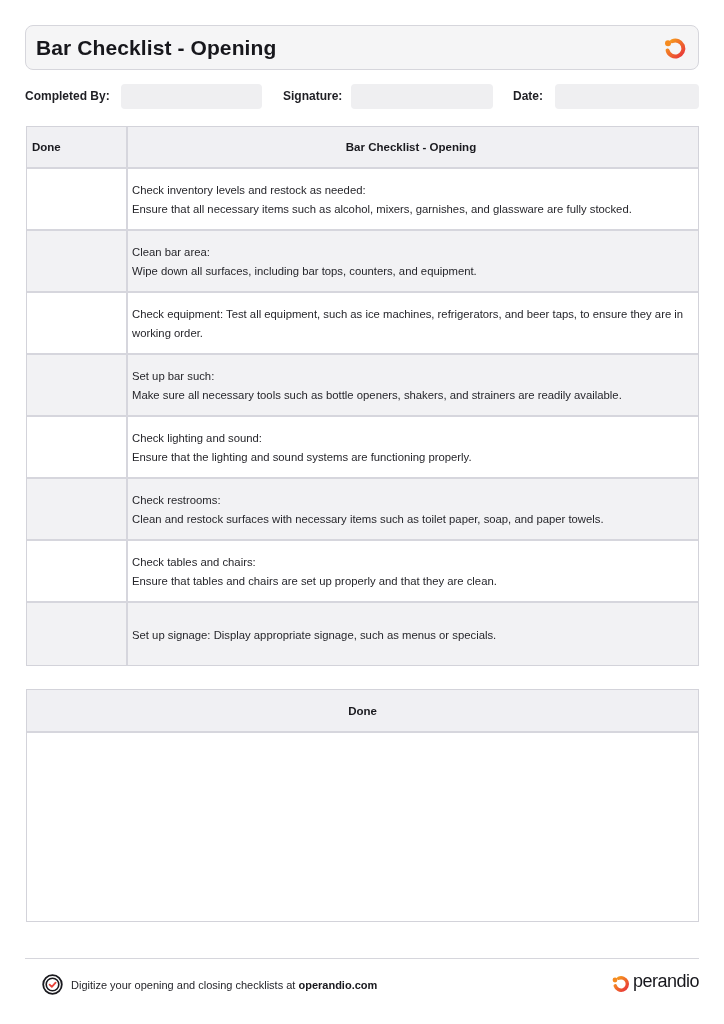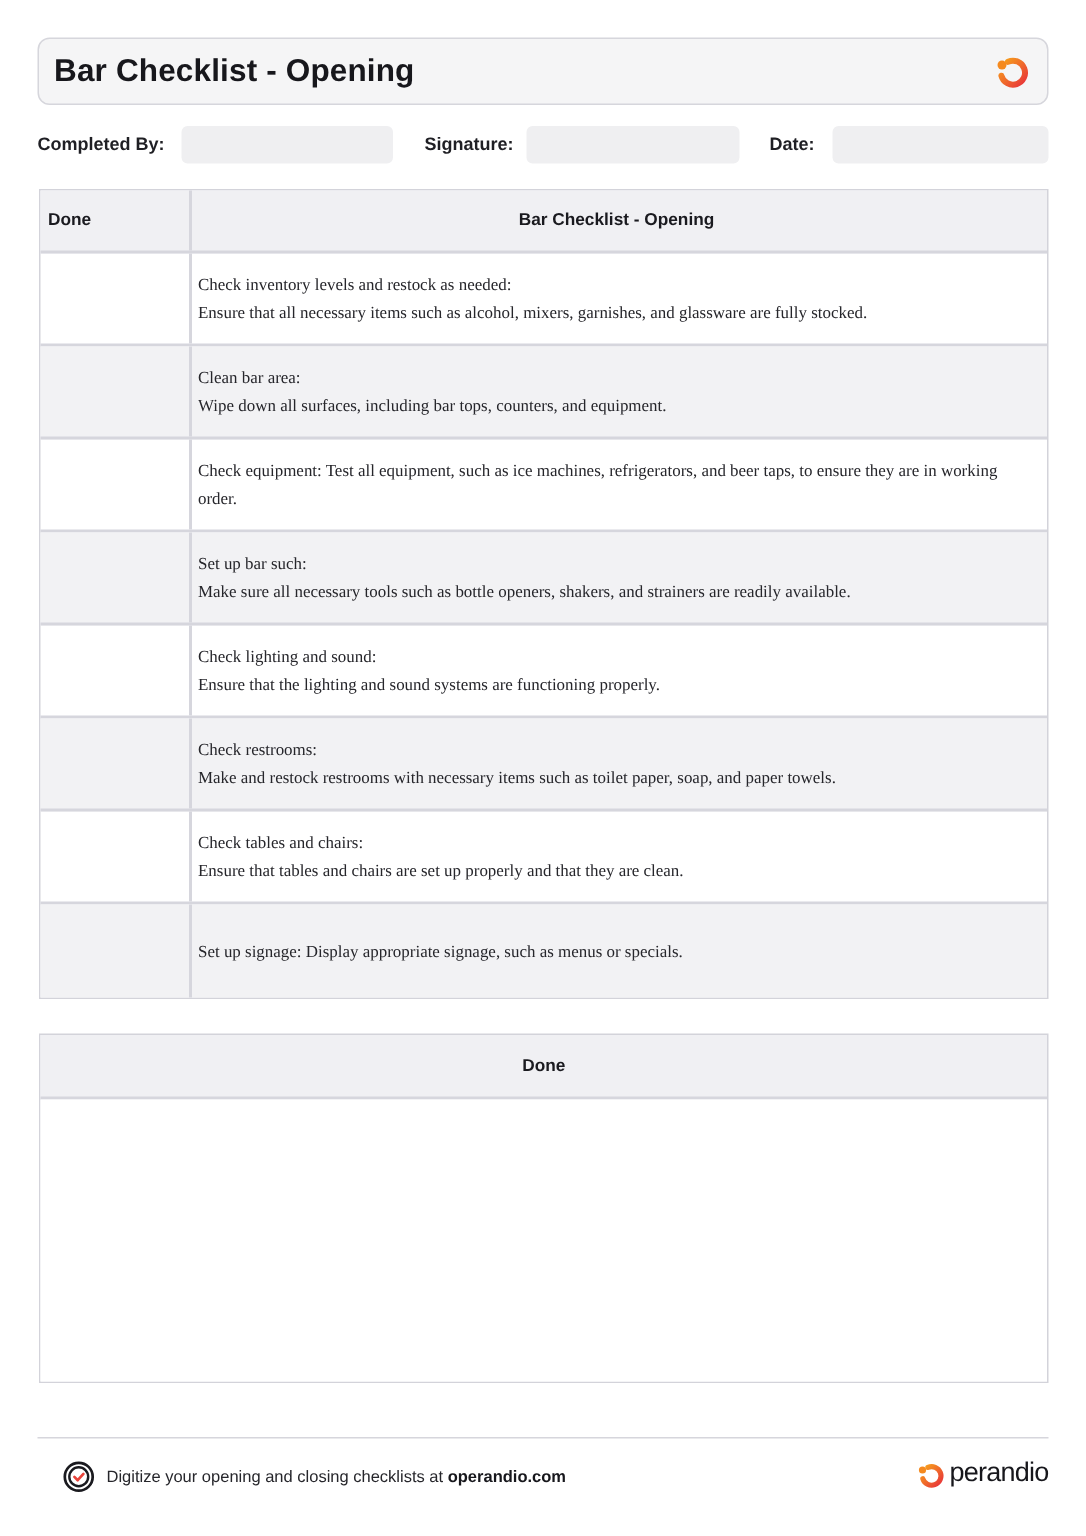--- a/index.html
+++ b/index.html
@@ -22,21 +22,21 @@
     position: absolute; left: 26px; top: 126px; width: 673px;
     border: 1px solid #d3d3da; border-collapse: collapse;
   }
   .row { display: flex; border-bottom: 2px solid #d6d6dd; }
   .row:last-child { border-bottom: none; }
   .cell-done { width: 101px; border-right: 2px solid #d6d6dd; flex-shrink: 0; }
   .cell-task { flex: 1; padding: 0 8px 0 4px; display: flex; flex-direction: column; justify-content: center; font-size: 11.3px; line-height: 19px; color: #26262b; }
   .row.header { height: 42px; background: #f0f0f3; }
   .row.header .cell-done, .row.header .cell-task { display: flex; align-items: center; font-weight: 700; font-size: 11.5px; color: #1a1a1f; }
   .row.header .cell-done { padding-left: 5px; }
-  .row.item { height: 62px; font-family: Liberation Serif, serif; }
+  .row.item { height: 62px; }
   .row.item.shaded { background: #f2f2f4; }
   .row.item .cell-task { padding-top: 2px; }
 
   .notes {
     position: absolute; left: 26px; top: 689px; width: 673px; height: 233px;
     border: 1px solid #d3d3da;
   }
   .notes-header { height: 43px; background: #f0f0f3; border-bottom: 2px solid #d6d6dd; display: flex; align-items: center; justify-content: center; font-size: 11.5px; font-weight: 700; color: #1a1a1f; }
   .notes-body { width: 100%; height: 188px; background: #fff; }
 
@@ -109,21 +109,21 @@
     <div class="cell-done"></div>
     <div class="cell-task">
       <span>Check lighting and sound:</span>
       <span>Ensure that the lighting and sound systems are functioning properly.</span>
     </div>
   </div>
   <div class="row item shaded">
     <div class="cell-done"></div>
     <div class="cell-task">
       <span>Check restrooms:</span>
-      <span>Make and restock restrooms with necessary items such as toilet paper, soap, and paper towels.</span>
+      <span>Clean and restock surfaces with necessary items such as toilet paper, soap, and paper towels.</span>
     </div>
   </div>
   <div class="row item">
     <div class="cell-done"></div>
     <div class="cell-task">
       <span>Check tables and chairs:</span>
       <span>Ensure that tables and chairs are set up properly and that they are clean.</span>
     </div>
   </div>
   <div class="row item shaded">

